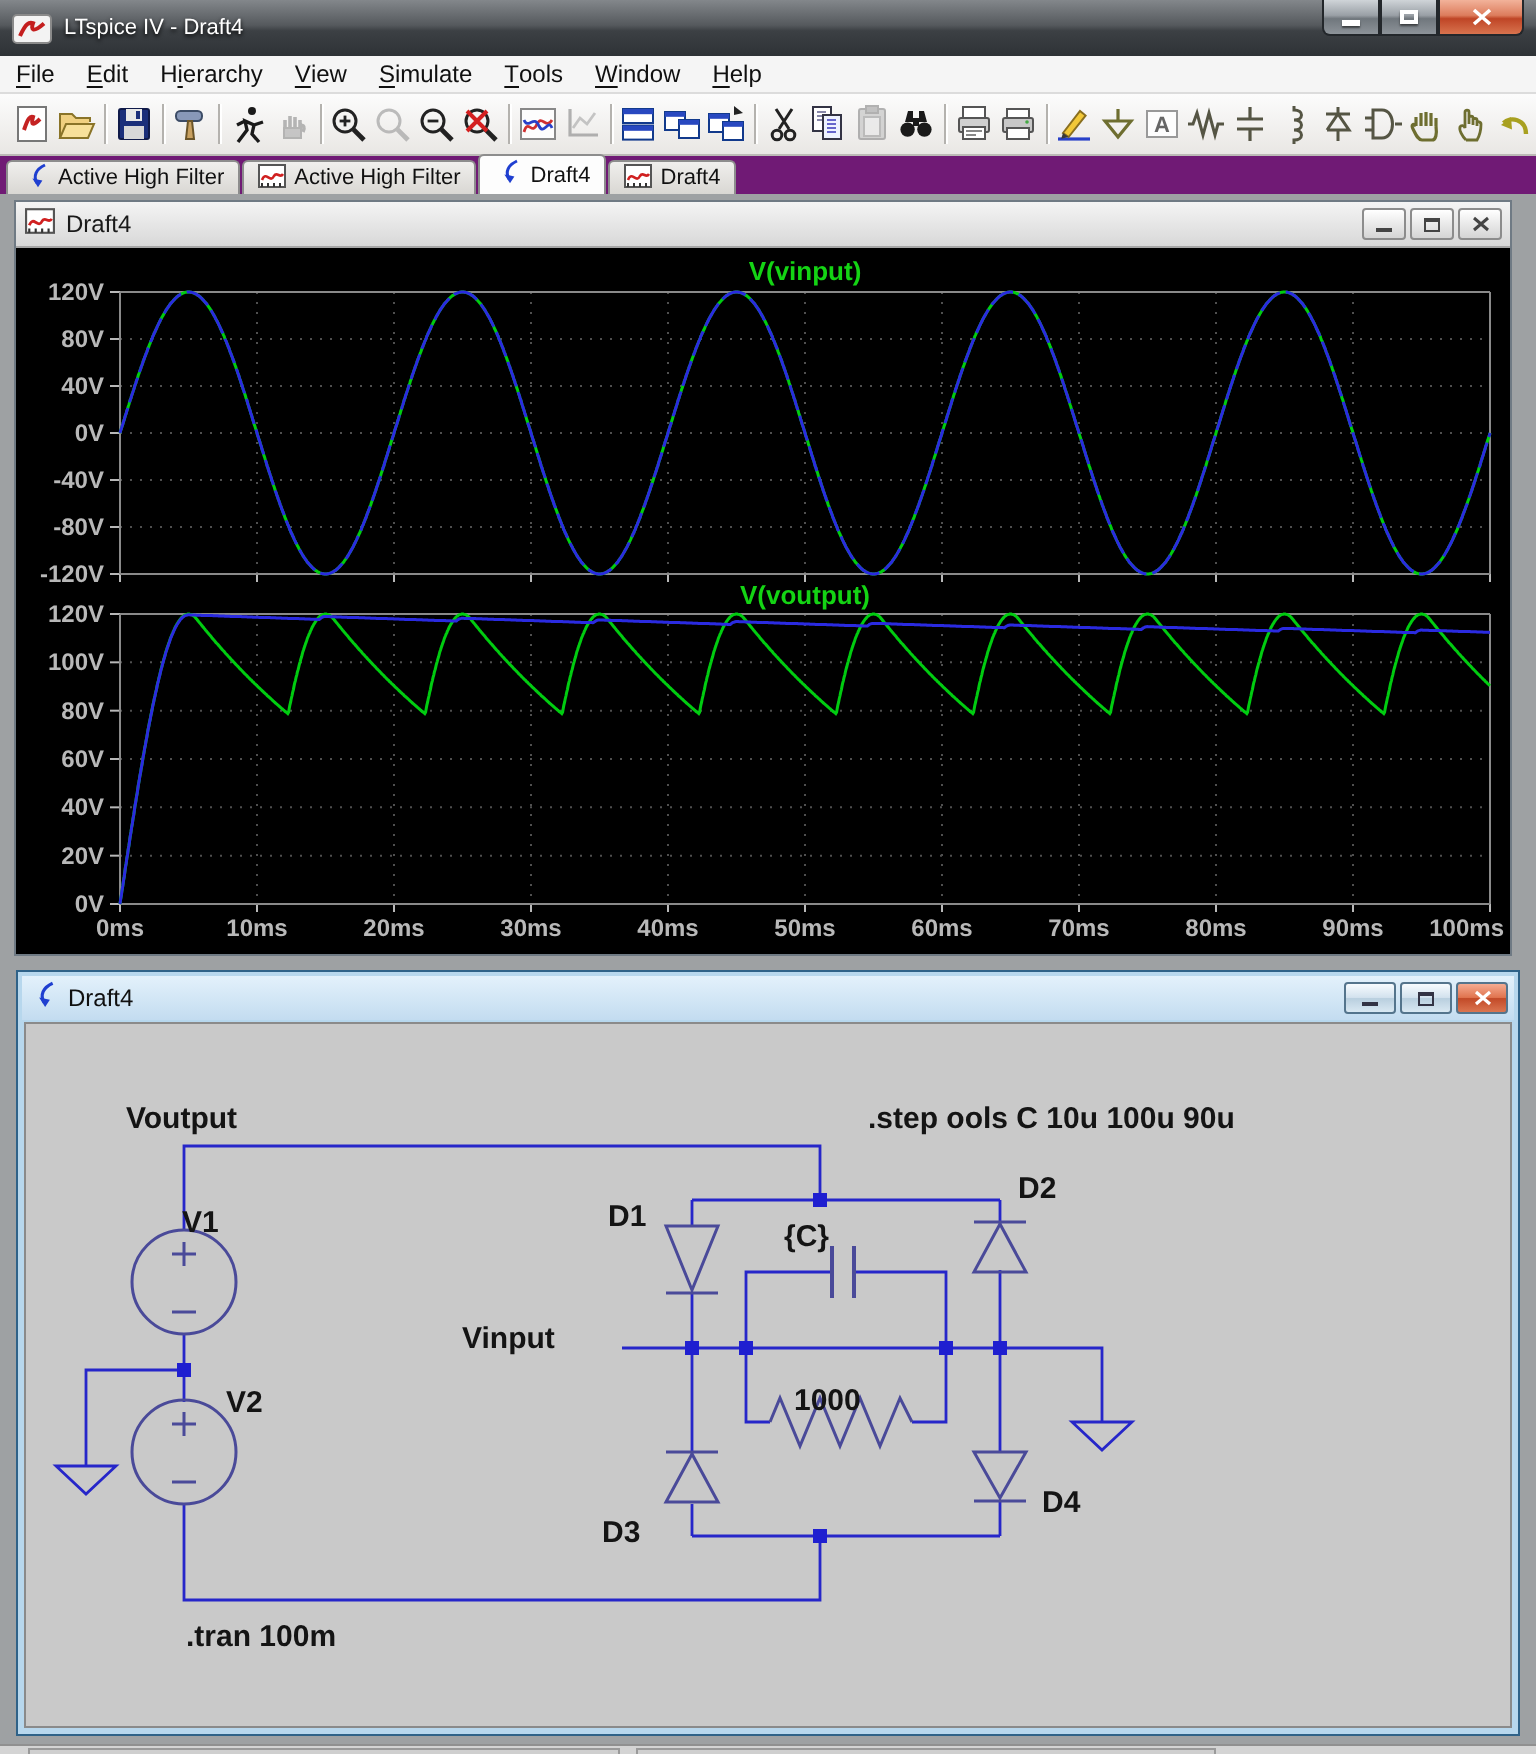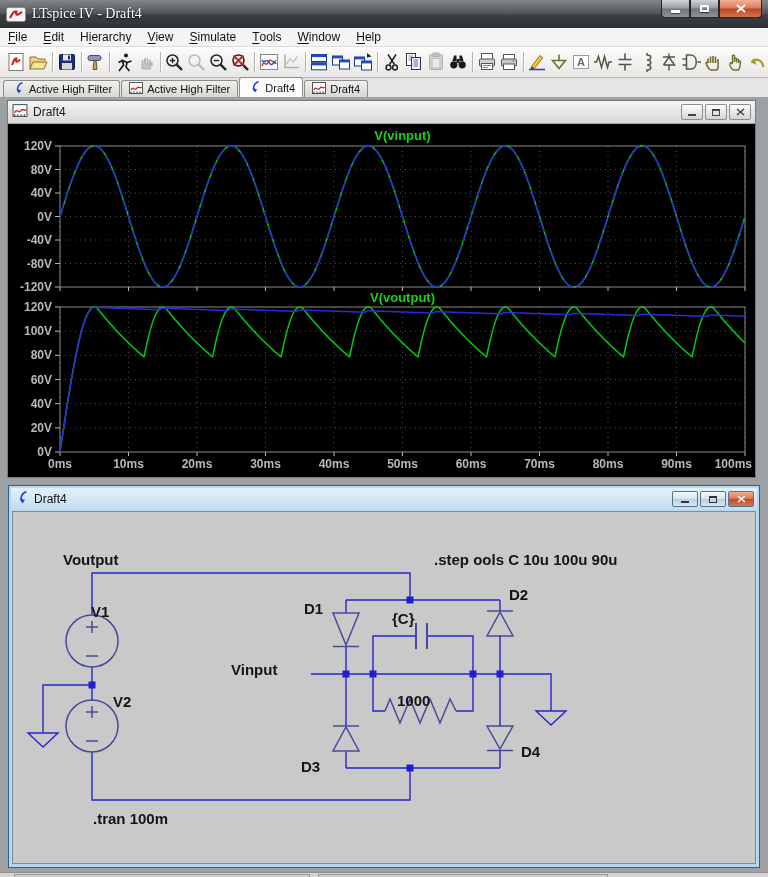--- a/index.html
+++ b/index.html
@@ -2,21 +2,21 @@
 <html><head>
 <meta charset="utf-8">
 <style>
   html,body{margin:0;padding:0;background:#6b6e71;}
   .app{position:relative;width:768px;height:877px;overflow:hidden;background:#9ea1a3;
        font-family:"Liberation Sans",sans-serif;box-sizing:border-box;}
   
   .titlebar{position:absolute;left:0;top:0;width:768px;height:28px;
     background:linear-gradient(#83878b,#55595d 45%,#3c4044 55%,#2e3236);
     display:flex;align-items:center;padding:0 6px;box-sizing:border-box;}
-  .apptitle{color:#fff;font-size:14px;margin-left:6px;text-shadow:0 1px 2px #000;font-family:Liberation Serif, serif;}
+  .apptitle{color:#fff;font-size:11px;margin-left:6px;text-shadow:0 1px 2px #000;}
   .applogo{display:flex;}
   .caption-buttons{margin-left:auto;display:flex;align-items:flex-start;height:28px;}
   .capbtn{width:29px;height:18px;border:1px solid #23272b;border-top:none;
     background:linear-gradient(#cfd4d8,#9aa0a6 45%,#70777d 55%,#8d9399);
     display:flex;align-items:center;justify-content:center;box-sizing:border-box;}
   .capbtn:first-child{border-radius:0 0 0 4px;}
   .capbtn.close{width:43px;border-radius:0 0 4px 0;
     background:linear-gradient(#f2b29a,#dd7d5d 45%,#bf4526 55%,#d8734e);}
   .glyph-min{width:9px;height:3px;background:#fff;box-shadow:0 1px 1px #0008;margin-top:6px;}
   .glyph-max{width:9px;height:7px;border:2px solid #fff;box-shadow:0 1px 1px #0008;box-sizing:border-box;}
@@ -25,21 +25,21 @@
     border-bottom:1px solid #dcdcdc;display:flex;align-items:center;font-size:12px;color:#101010;box-sizing:border-box;}
   .mitem{padding:0 8px;height:100%;display:flex;align-items:center;}
   .mitem u{text-underline-offset:2px;}
   
   .toolbar{position:absolute;left:0;top:47px;width:768px;height:31px;
     background:linear-gradient(#fcfcfc,#e9e7e4);border-bottom:1px solid #bcbab6;
     display:flex;align-items:center;padding-left:5px;box-sizing:border-box;}
   .tbtn{width:25px;height:25px;display:flex;align-items:center;justify-content:center;}
   .tsep{width:1px;height:20px;background:#b4b2ae;box-shadow:1px 0 0 #fff;margin:0 3px;}
   
-  .tabstrip{position:absolute;left:0;top:78px;width:768px;height:19px;background:#e5e5e5;
+  .tabstrip{position:absolute;left:0;top:78px;width:768px;height:19px;background:#701a75;
     display:flex;align-items:flex-end;padding-left:3px;box-sizing:border-box;}
   .tab{display:flex;align-items:center;gap:4px;padding:0 7px;height:16px;margin:0 1px 0 0;
     border:1px solid #8d8d8d;border-bottom:none;border-radius:3px 3px 0 0;
     background:linear-gradient(#f0efed,#d9d7d3);font-size:11px;color:#111;white-space:nowrap;}
   .tab.active{height:19px;background:#fdfdfd;}
   
   .mdi{position:absolute;left:0;top:97px;width:768px;height:780px;background:#9ea1a3;}
   
   .wavewin{position:absolute;left:7px;top:3px;width:749px;height:378px;
     border:1px solid #6f7a84;background:#000;box-sizing:border-box;}

